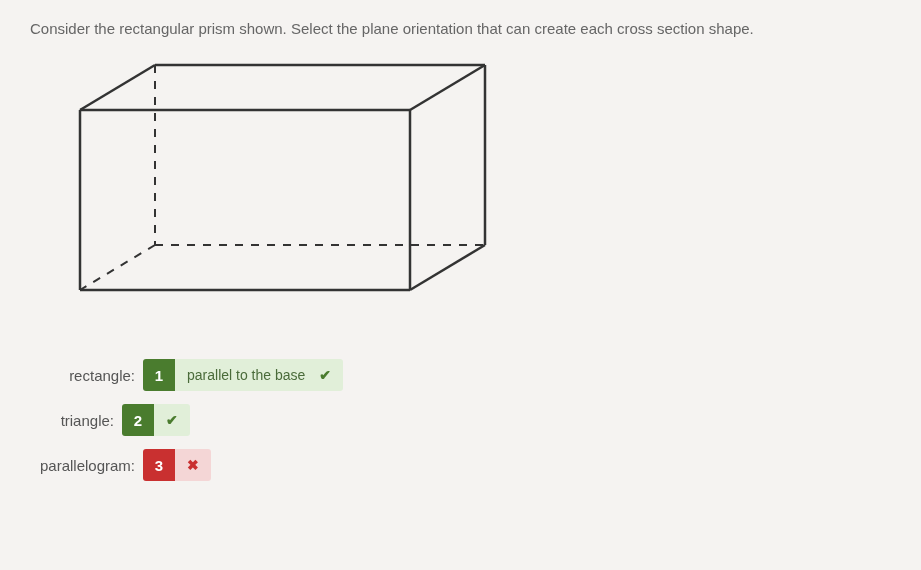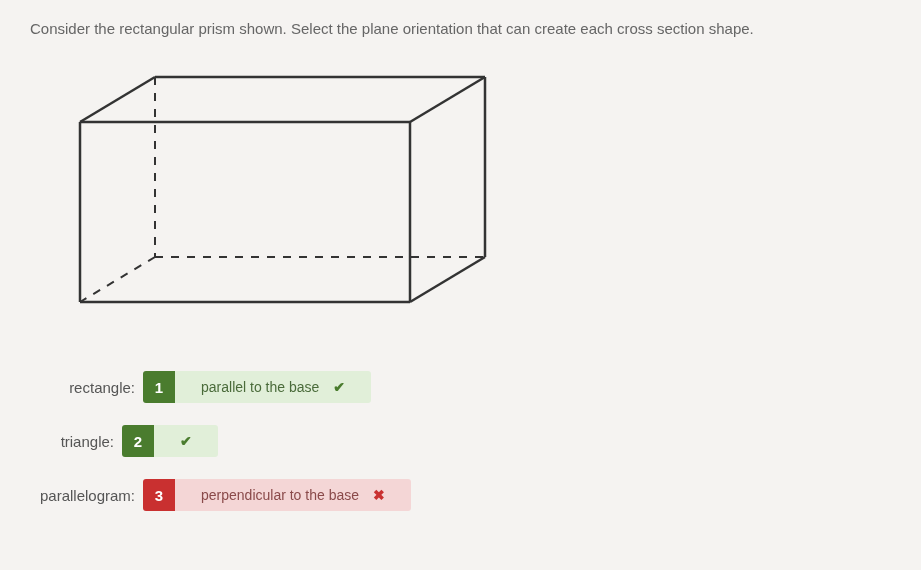--- a/index.html
+++ b/index.html
@@ -7,30 +7,30 @@
       font-family: Arial, Helvetica, sans-serif;
       background: #f5f3f1;
       width: 921px;
       height: 570px;
       padding: 20px 30px;
       color: #555;
     }
     .question-text {
       font-size: 15px;
       color: #666;
-      margin-bottom: 30px;
+      margin-bottom: 18px;
     }
     .prism-container {
       margin-left: 30px;
       margin-bottom: 40px;
     }
     .answers {
       display: flex;
       flex-direction: column;
-      gap: 22px;
+      gap: 13px;
     }
     .answer-row {
       display: flex;
       align-items: center;
       gap: 0;
     }
     .shape-label {
       font-size: 15px;
       color: #555;
       margin-right: 8px;
@@ -46,21 +46,21 @@
       font-weight: bold;
       font-size: 15px;
       border-radius: 3px 0 0 3px;
     }
     .number-badge.correct { background: #4a7c2e; }
     .number-badge.incorrect { background: #c93030; }
     .answer-pill {
       height: 32px;
       display: flex;
       align-items: center;
-      padding: 0 26px;
+      padding: 0 12px;
       font-size: 14px;
       border-radius: 0 3px 3px 0;
       gap: 14px;
     }
     .answer-pill.correct { background: #e1efd9; color: #4a6b3a; }
     .answer-pill.incorrect { background: #f4d6d6; color: #8a4a4a; }
     .status-icon { font-weight: bold; }
     .status-icon.check { color: #4a7c2e; }
     .status-icon.cross { color: #c93030; }
     .answer-row .shape-label { min-width: 110px; }
@@ -118,18 +118,17 @@
     <span class="number-badge correct">2</span>
     <span class="answer-pill correct">
       <span class="status-icon check">✔</span>
     </span>
   </div>
 
   <div class="answer-row r3">
     <span class="shape-label">parallelogram:</span>
     <span class="number-badge incorrect">3</span>
     <span class="answer-pill incorrect">
-      <span>perpendicular to the base</span>
       <span class="status-icon cross">✖</span>
     </span>
   </div>
 
 </div>
 
 </body></html>

